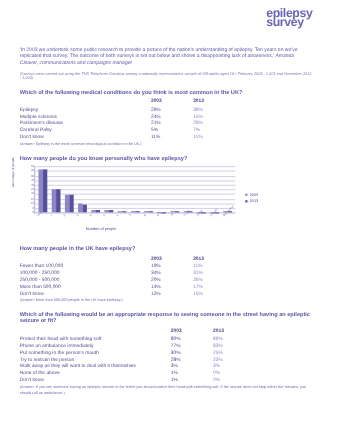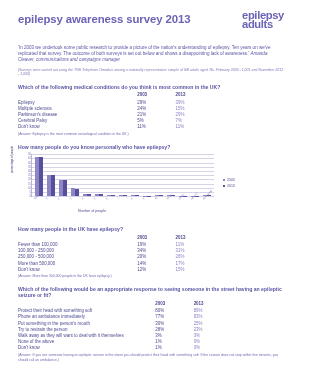--- a/index.html
+++ b/index.html
@@ -231,24 +231,23 @@
   }
   .sw2003 { background: #8c86c4; }
   .sw2013 { background: #564f9e; }
 </style>
 </head>
 <body>
 
 <div class="page">
 
   <div class="header">
-    <div class="title">epilepsy awareness survey 2013</div>
     <div class="logo">
       <span class="l1">epilepsy</span>
-      <span class="l2">adults</span>
+      <span class="l2">survey</span>
     </div>
   </div>
 
   <div class="intro">
     <span>'In 2003 we undertook some public research to provide a picture of the nation's understanding of epilepsy. Ten years on we've replicated that survey. The outcome of both surveys is set out below and shows a disappointing lack of awareness.'</span>
     <span class="em">Amanda Cleaver, communications and campaigns manager</span>
   </div>
 
   <div class="method">(Surveys were carried out using the TNS Telephone Omnibus among a nationally representative sample of GB adults aged 16+ February 2003 - 1,001 and November 2012 - 1,000)</div>
 

